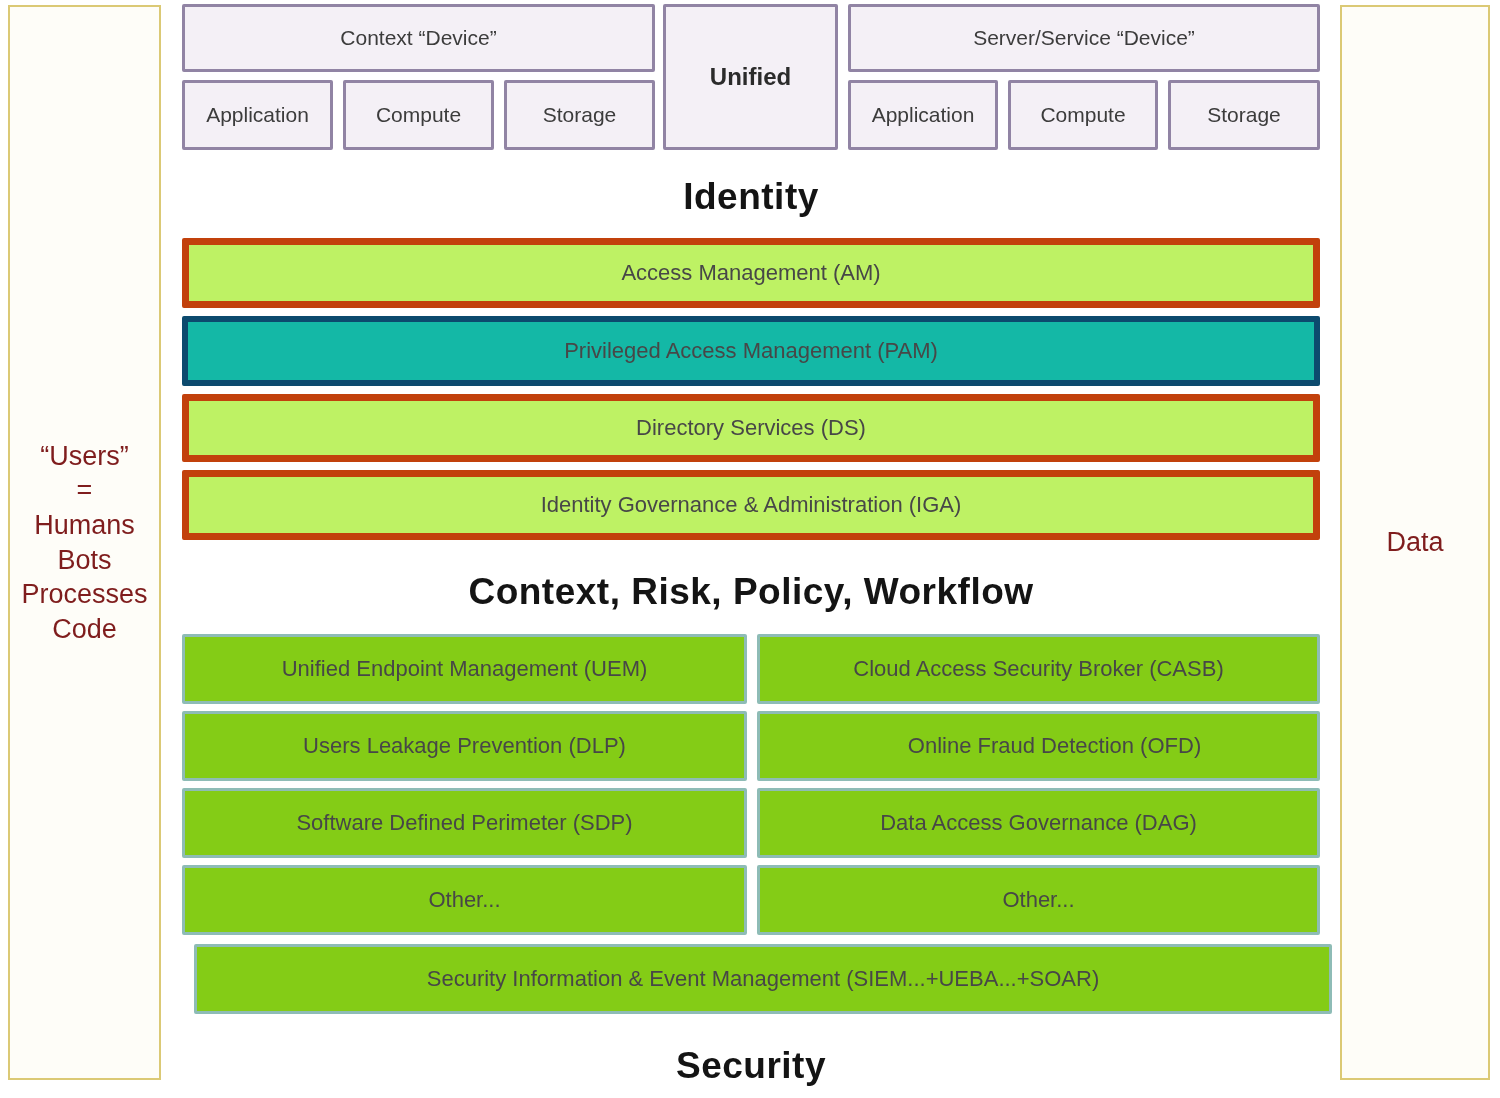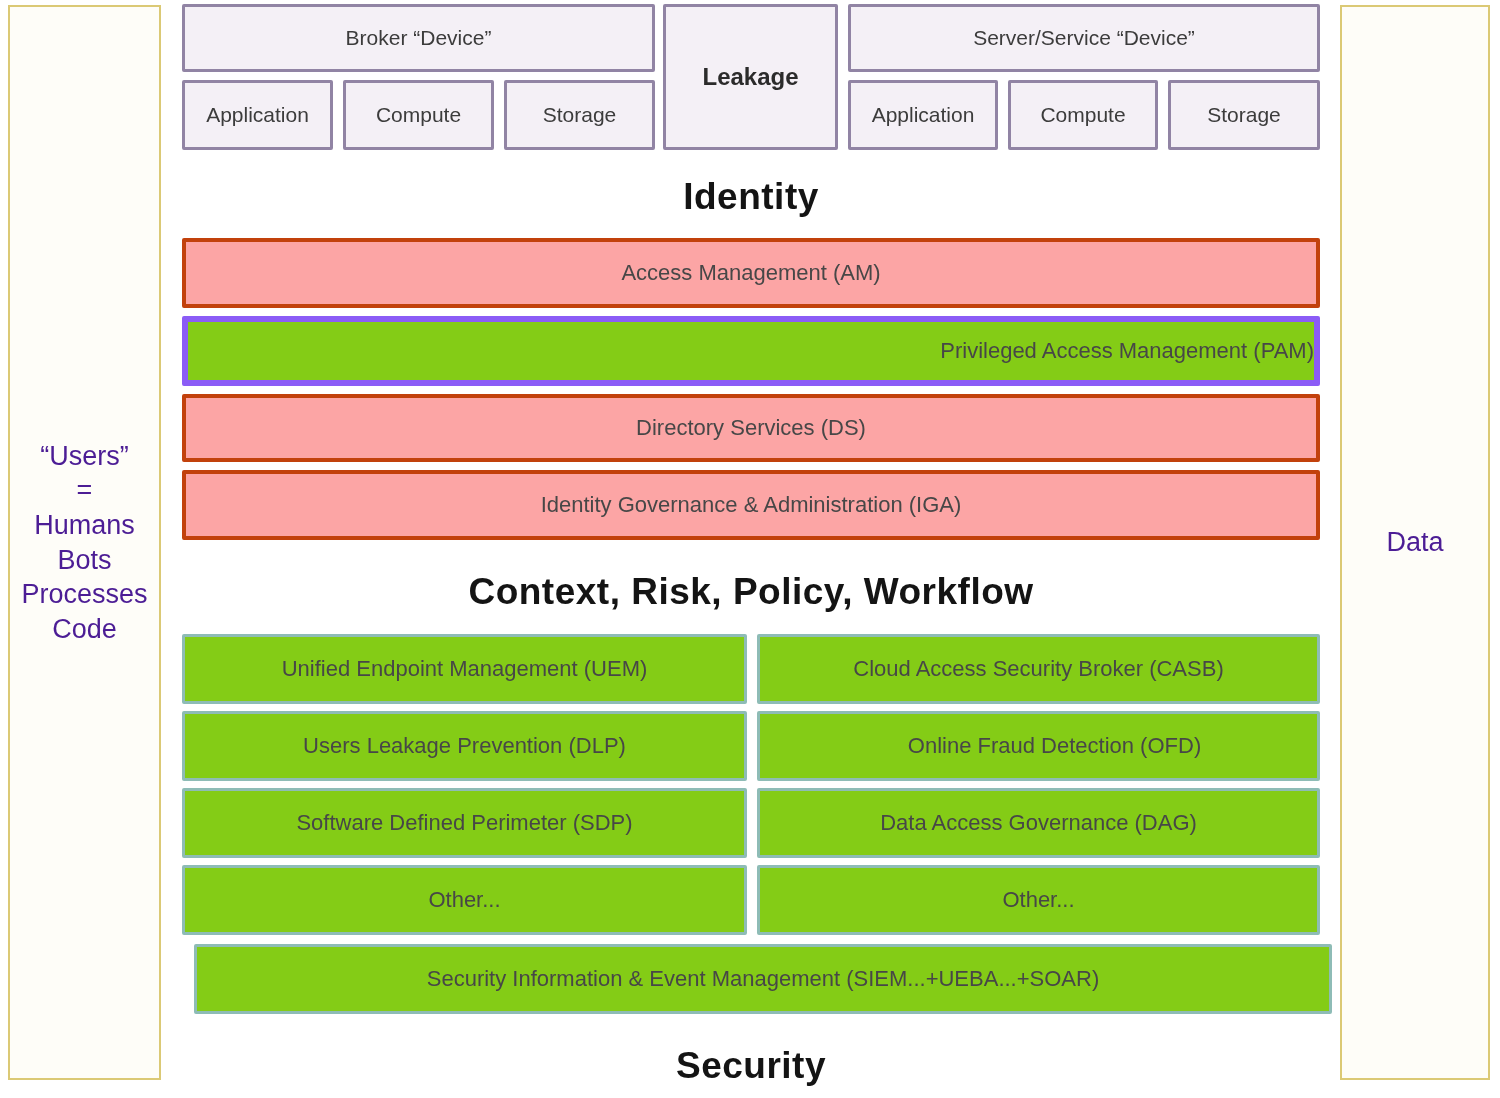--- a/index.html
+++ b/index.html
@@ -20,35 +20,34 @@
     border-radius: 2px;
   }
   .purple {
     background: #f4f0f6;
     border: 3px solid #9184a4;
     color: #3c3c3c;
     font-size: 21px;
   }
   .purple-bold { font-weight: bold; font-size: 24px; color: #2b2b2b; }
   .blue {
-    background: #fca5a5;
-    border: 4px solid #c2410c;
+    background: #bef264;
+    border: 7px solid #c2410c;
     color: #474747;
     font-size: 22px;
   }
   .teal {
     background: #84cc16;
     border: 3px solid #8ebcb6;
     color: #474747;
     font-size: 22px;
   }
   .red-hl {
-    background: #84cc16;
-    border: 6px solid #8b5cf6;
-    justify-content: flex-end;
+    background: #14b8a6;
+    border: 6px solid #0c4a6e;
   }
   .heading {
     position: absolute;
     display: flex;
     align-items: center;
     justify-content: center;
     font-weight: bold;
     color: #141414;
     font-size: 37px;
     letter-spacing: 0.5px;
@@ -56,55 +55,55 @@
   .sidebar {
     position: absolute;
     border: 2px solid #dbc975;
     background: #fefdf8;
     display: flex;
     flex-direction: column;
     align-items: center;
     justify-content: center;
     text-align: center;
     font-size: 27px;
-    color: #4c1d95;
+    color: #7f1d1d;
     line-height: 1.28;
   }
 </style>
 </head>
 <body>
 
 <div class="sidebar" style="left:8px; top:5px; width:153px; height:1075px;">
   <div>“Users”</div>
   <div>=</div>
   <div>Humans</div>
   <div>Bots</div>
   <div>Processes</div>
   <div>Code</div>
 </div>
 
 <div class="sidebar" style="left:1340px; top:5px; width:150px; height:1075px;">
   <div>Data</div>
 </div>
 
 <div class="box purple" style="left:182px; top:4px; width:473px; height:68px;">
-  <span>Broker “Device”</span>
+  <span>Context “Device”</span>
 </div>
 <div class="box purple" style="left:182px; top:80px; width:151px; height:70px;">
   <span>Application</span>
 </div>
 <div class="box purple" style="left:343px; top:80px; width:151px; height:70px;">
   <span>Compute</span>
 </div>
 <div class="box purple" style="left:504px; top:80px; width:151px; height:70px;">
   <span>Storage</span>
 </div>
 
 <div class="box purple purple-bold" style="left:663px; top:4px; width:175px; height:146px;">
-  <span>Leakage</span>
+  <span>Unified</span>
 </div>
 
 <div class="box purple" style="left:848px; top:4px; width:472px; height:68px;text-align:center;">
   <span>Server/Service “Device”</span>
 </div>
 <div class="box purple" style="left:848px; top:80px; width:150px; height:70px;">
   <span>Application</span>
 </div>
 <div class="box purple" style="left:1008px; top:80px; width:150px; height:70px;">
   <span>Compute</span>

